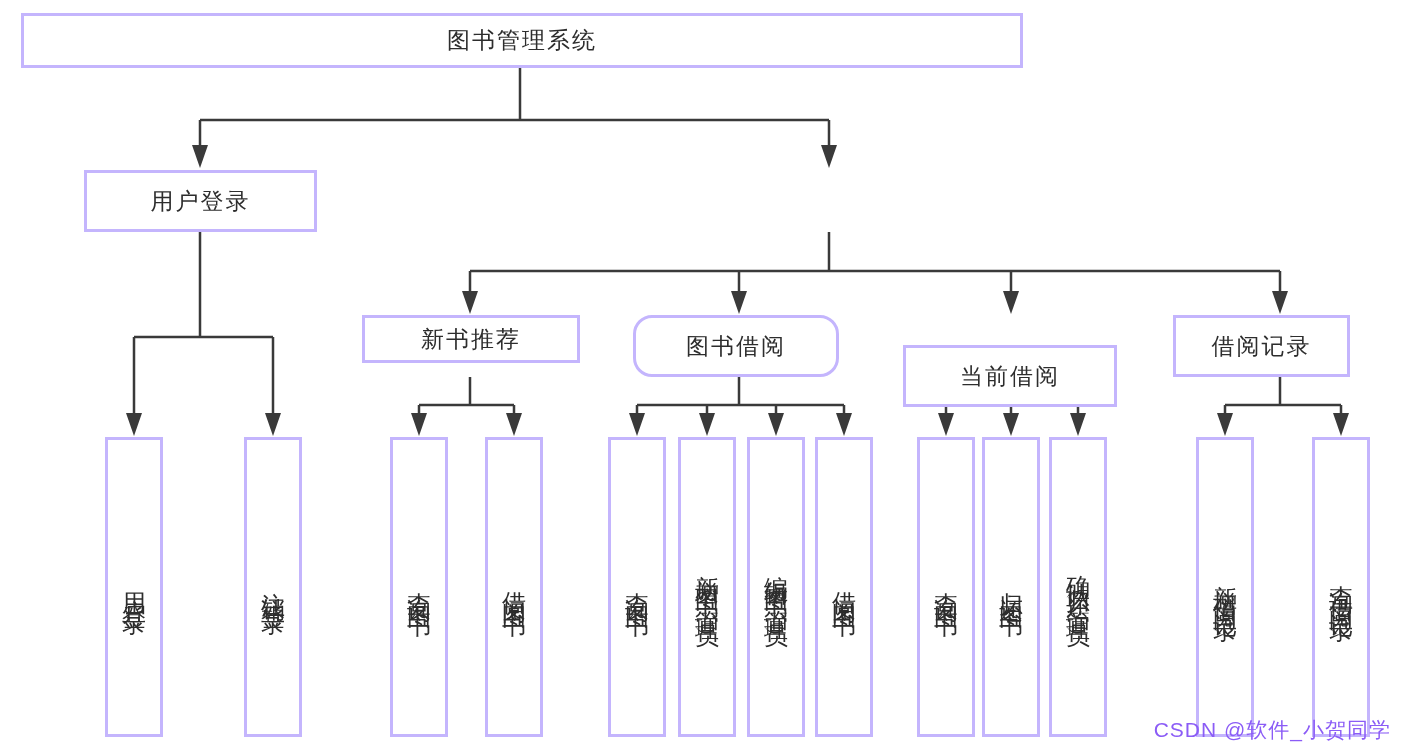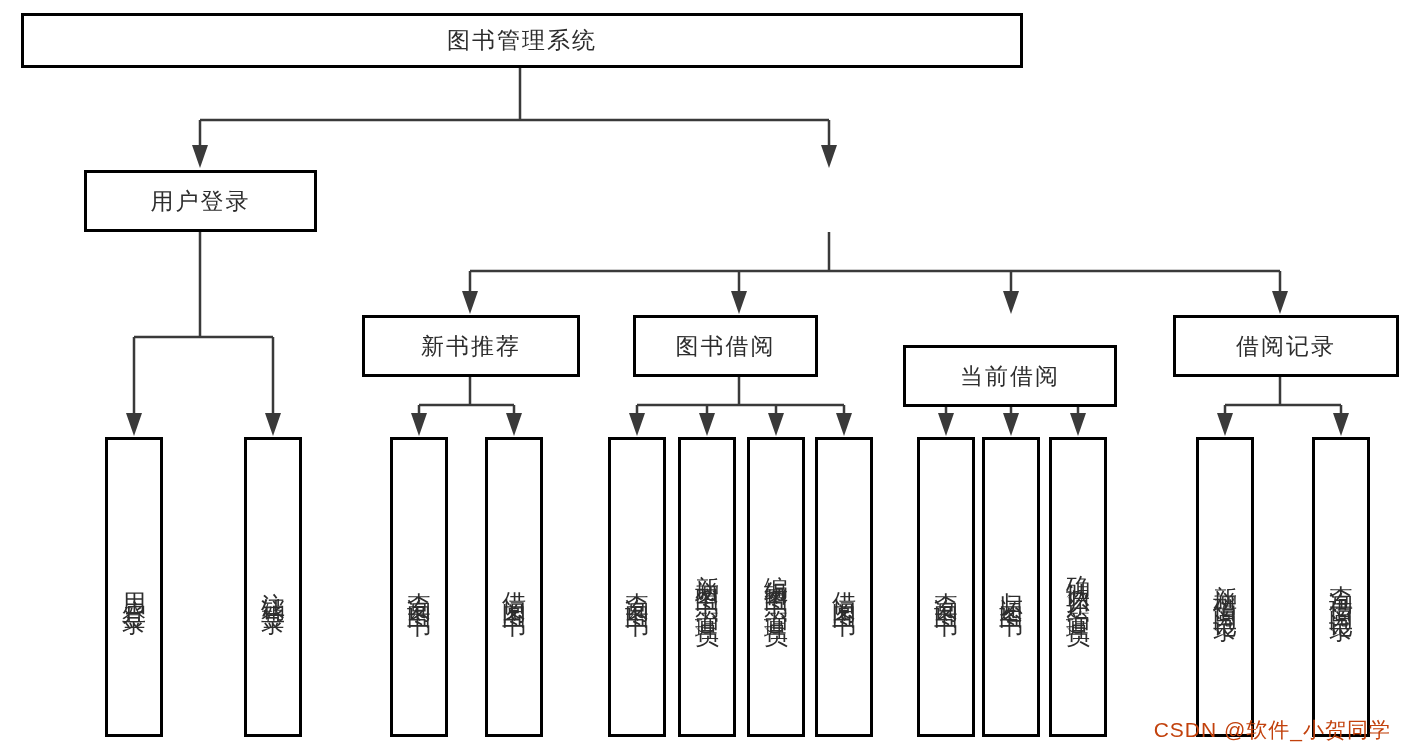--- a/index.html
+++ b/index.html
@@ -13,21 +13,21 @@
   }
   svg.connectors {
     position: absolute;
     left: 0; top: 0;
     width: 1405px; height: 747px;
     z-index: 0;
   }
   .box {
     position: absolute;
     box-sizing: border-box;
-    border: 3px solid #000000;
+    border: 3px solid #c4b5fd;
     background: #ffffff;
     color: #2d2d2d;
     display: flex;
     align-items: center;
     justify-content: center;
     z-index: 1;
   }
   .box.h {
     font-size: 23px;
     letter-spacing: 2px;
@@ -39,21 +39,21 @@
     letter-spacing: 7px;
     writing-mode: vertical-rl;
     text-orientation: mixed;
   }
   .watermark {
     position: absolute;
     right: 14px;
     bottom: 3px;
     font-size: 21px;
     letter-spacing: 1px;
-    color: #c2410c;
+    color: #8b5cf6;
     z-index: 2;
     white-space: nowrap;
     text-align: center;
   }
 </style>
 </head>
 <body>
 
 <div class="canvas">
 
@@ -108,30 +108,30 @@
   </svg>
 
   <div class="box h" style="left:21px; top:13px; width:1002px; height:55px;">
     <span>图书管理系统</span>
   </div>
 
   <div class="box h" style="left:84px; top:170px; width:233px; height:62px;">
     <span>用户登录</span>
   </div>
 
-  <div class="box h" style="left:362px; top:315px; width:218px; height:62px;">
+  <div class="box h" style="left:362px; top:315px; width:218px; height:48px;">
     <span>新书推荐</span>
   </div>
-  <div class="box h" style="left:633px; top:315px; width:185px; height:62px;">
+  <div class="box h" style="left:633px; top:315px; width:206px; height:62px;border-radius:19px;">
     <span>图书借阅</span>
   </div>
   <div class="box h" style="left:903px; top:315px; width:214px; height:62px;margin-top:30px;">
     <span>当前借阅</span>
   </div>
-  <div class="box h" style="left:1173px; top:315px; width:226px; height:62px;">
+  <div class="box h" style="left:1173px; top:315px; width:177px; height:62px;">
     <span>借阅记录</span>
   </div>
 
   <div class="box v" style="left:105px; top:437px; width:58px; height:300px;">
     <span>用户登录</span>
   </div>
   <div class="box v" style="left:244px; top:437px; width:58px; height:300px;">
     <span>注销登录</span>
   </div>
 

